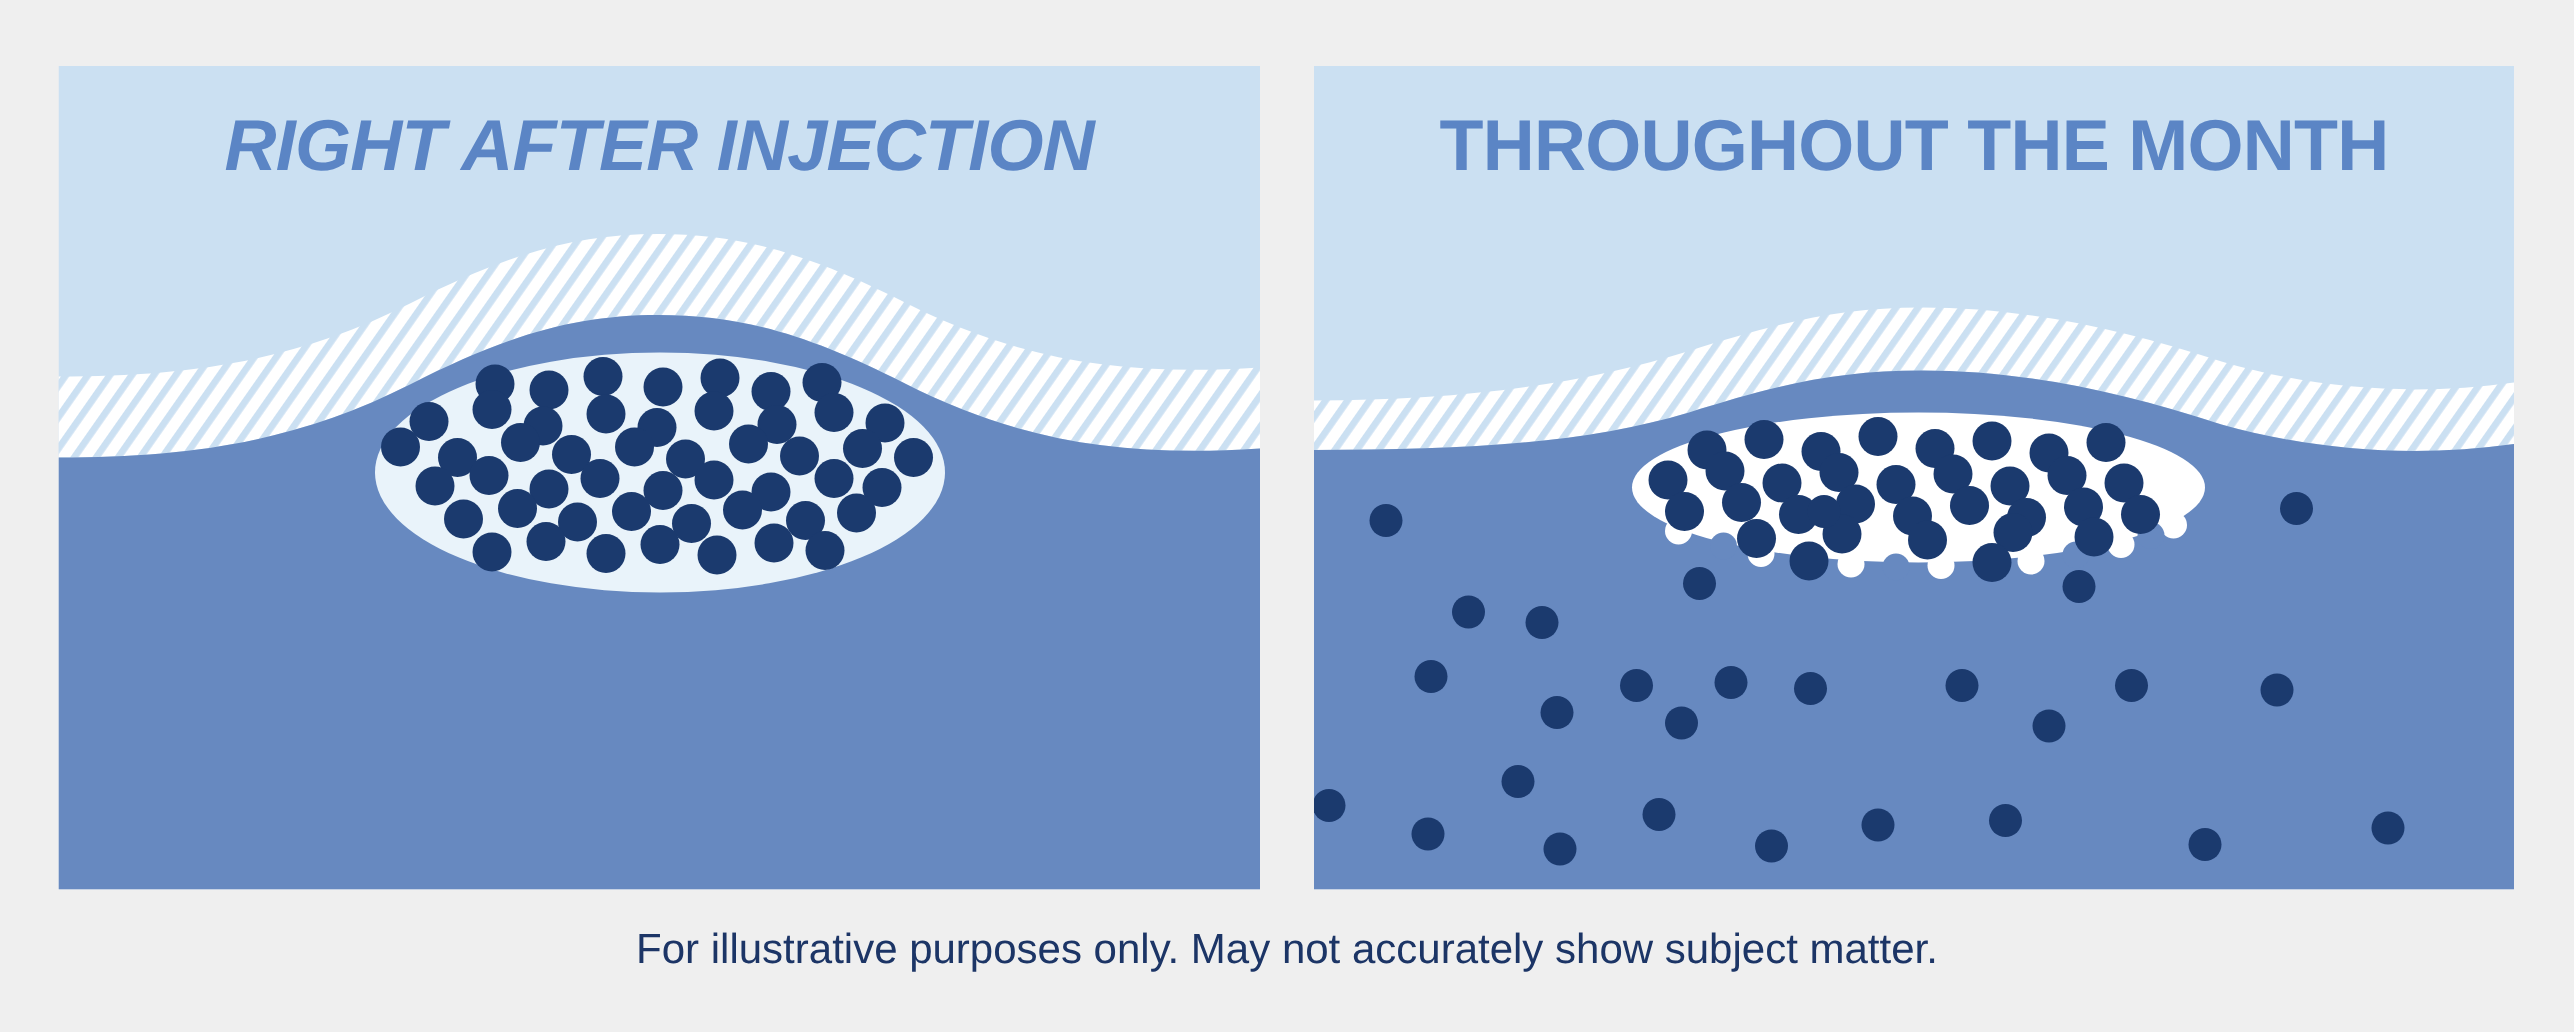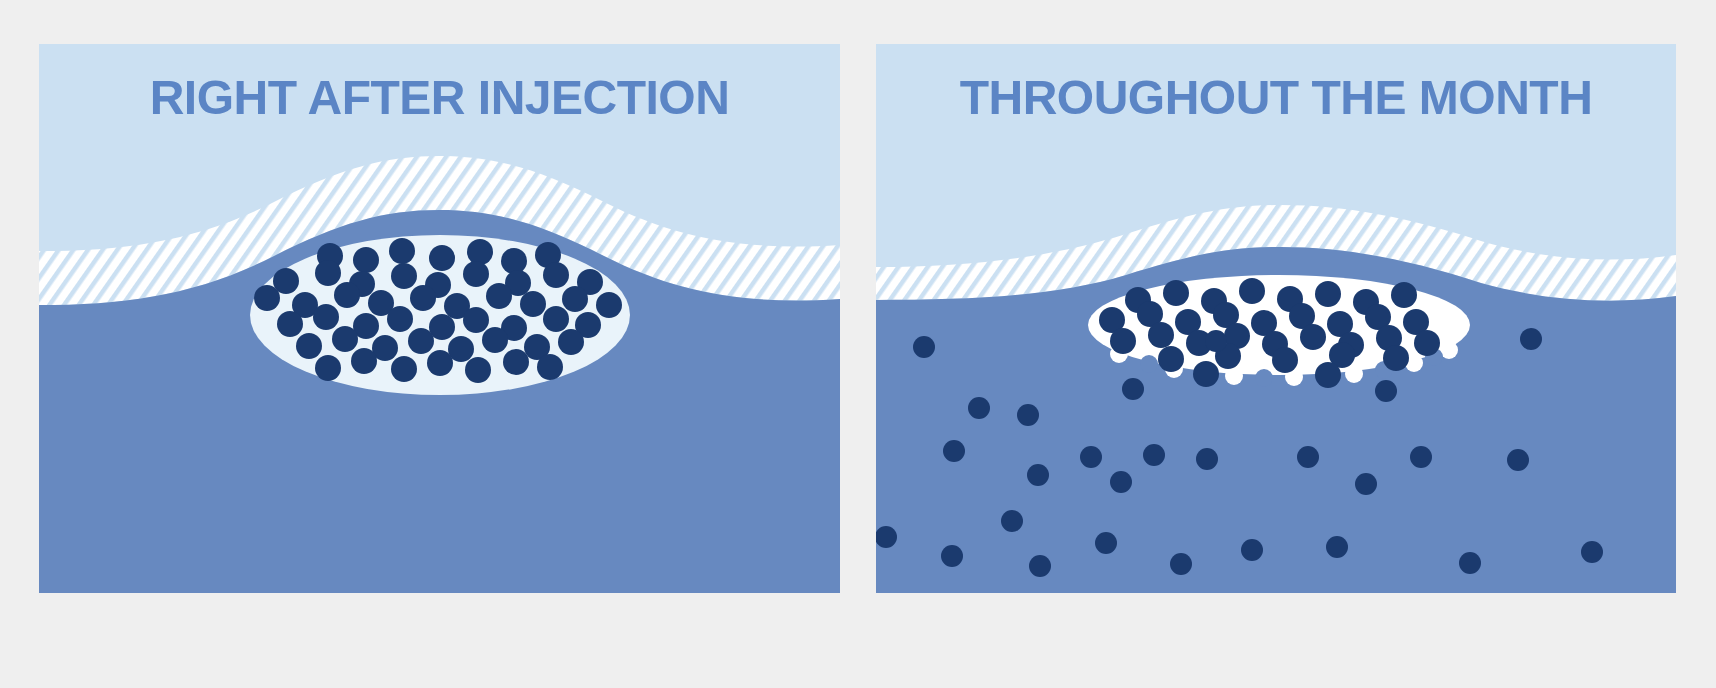--- a/index.html
+++ b/index.html
@@ -12,21 +12,21 @@
     width: 1716px;
     height: 688px;
     background: var(--page-bg, #efefef);
     overflow: hidden;
   }
   .panel {
     position: absolute;
     top: 44px;
     height: 549px;
   }
-  .panel-left  { left: 39px;  width: 801px; }
+  .panel-left  { left: 39px;  width: 801px; font-style: italic; }
   .panel-right { left: 876px; width: 800px; }
   .panel svg { position: absolute; inset: 0; display: block; }
   .panel-title {
     position: absolute;
     top: 26px;
     left: 0;
     width: 100%;
     text-align: center;
     font-weight: bold;
     font-size: 48px;
@@ -212,13 +212,14 @@
           <circle cx="230" cy="499" r="11" fill="#1b3a6e"></circle>
           <circle cx="305" cy="520" r="11" fill="#1b3a6e"></circle>
           <circle cx="376" cy="506" r="11" fill="#1b3a6e"></circle>
           <circle cx="461" cy="503" r="11" fill="#1b3a6e"></circle>
           <circle cx="594" cy="519" r="11" fill="#1b3a6e"></circle>
           <circle cx="716" cy="508" r="11" fill="#1b3a6e"></circle>
         </g>
     </svg>
   </div>
 
+  <div class="caption">For illustrative purposes only. May not accurately show subject matter.</div>
 </div>
 
 </body></html>

